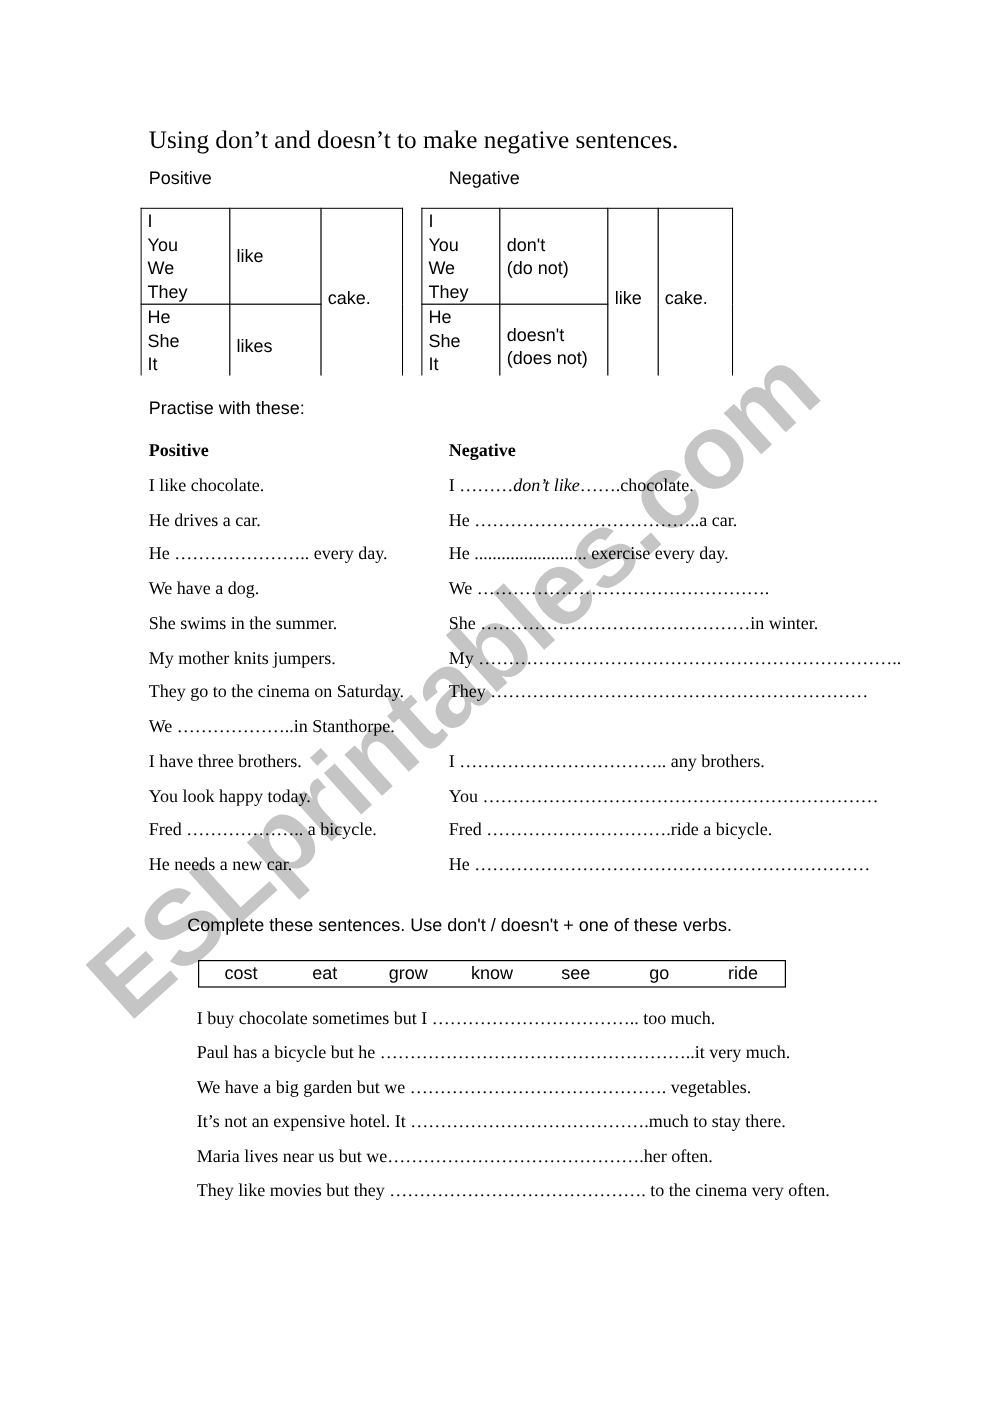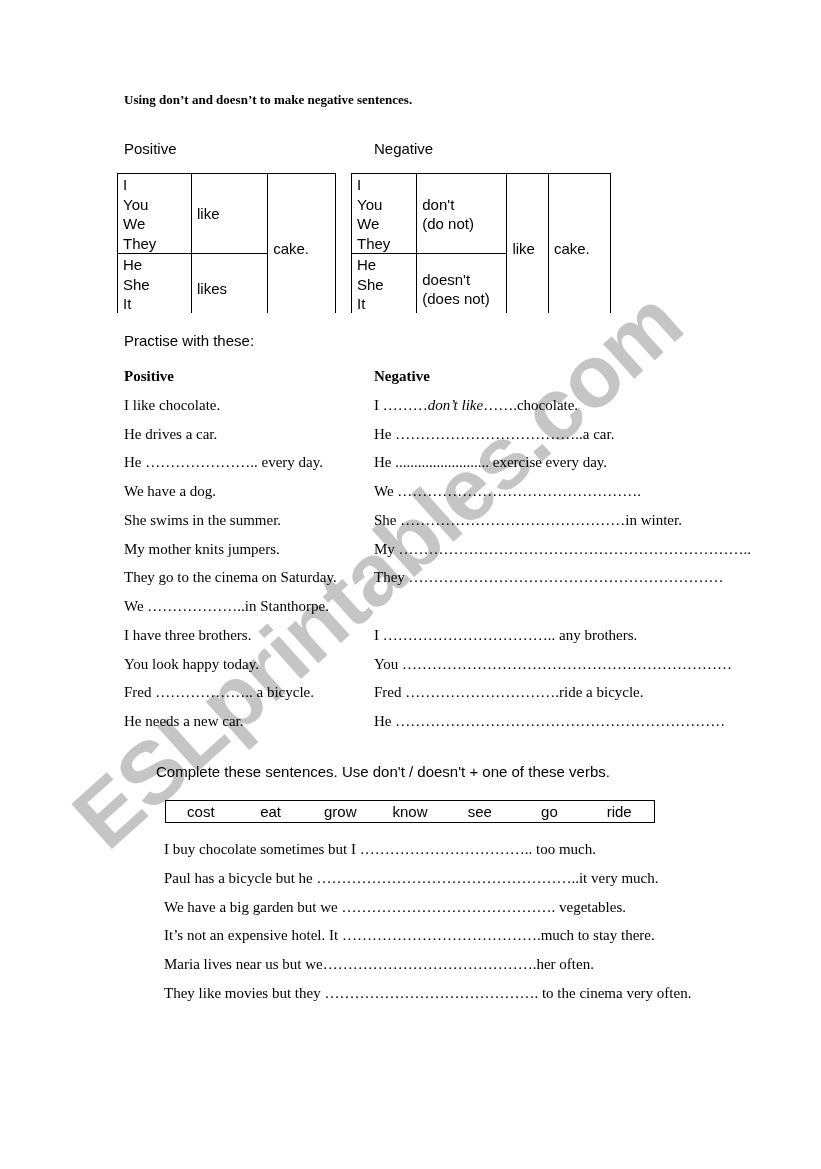--- a/index.html
+++ b/index.html
@@ -11,21 +11,21 @@
   .wm {
     position:absolute; left:58px; top:798px; z-index:0;
     font-family:"Liberation Sans", sans-serif; font-weight:bold;
     font-size:88px; letter-spacing:-1px; line-height:1;
     color:#c5c5c5; white-space:nowrap;
     transform:rotate(-42deg); transform-origin:0 0;
   }
   .abs { position:absolute; z-index:1; }
   .sans { font-family:"Liberation Sans", sans-serif; }
 
-  .title { left:124px; top:92px; font-size:13px; font-weight:bold; }
+  .title { left:124px; top:104px; font-size:21px; font-weight:normal; }
   .collabel { font-size:15px; }
   .poslabel { left:124px; top:140px; }
   .neglabel { left:374px; top:140px; }
 
   .tblwrap { overflow:hidden; }
   .tblwrap-pos { left:117px; top:173px; width:219px; height:140px; }
   .tblwrap-neg { left:351px; top:173px; width:260px; height:140px; }
   table.gtable {
     border-collapse:collapse; table-layout:fixed;
     font-family:"Liberation Sans", sans-serif; font-size:15px; line-height:19.5px;

